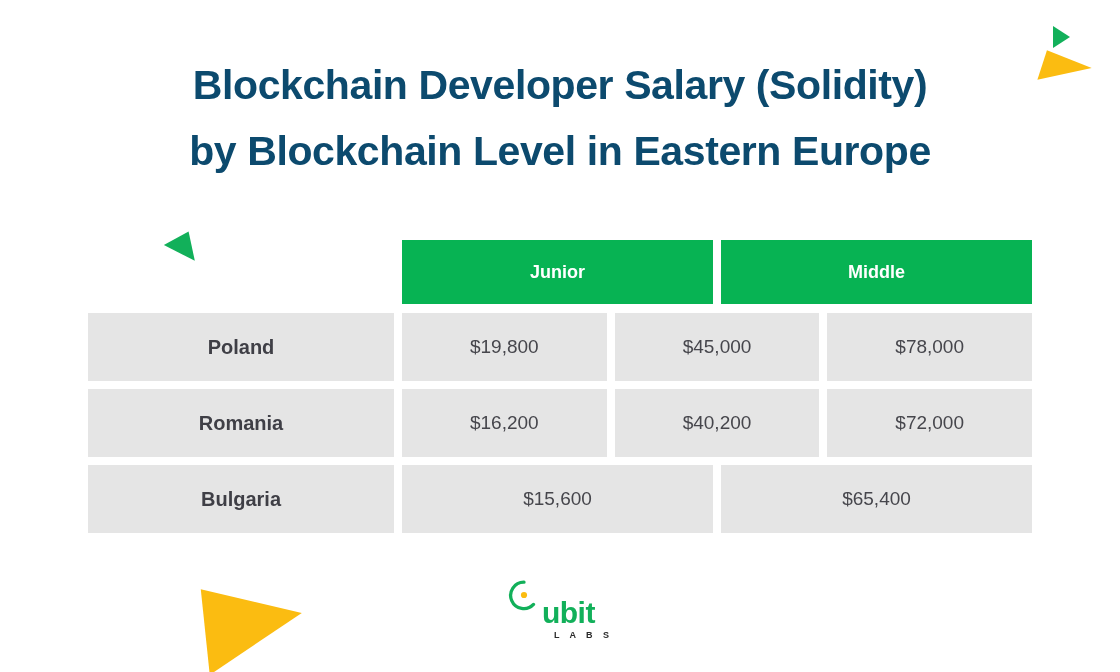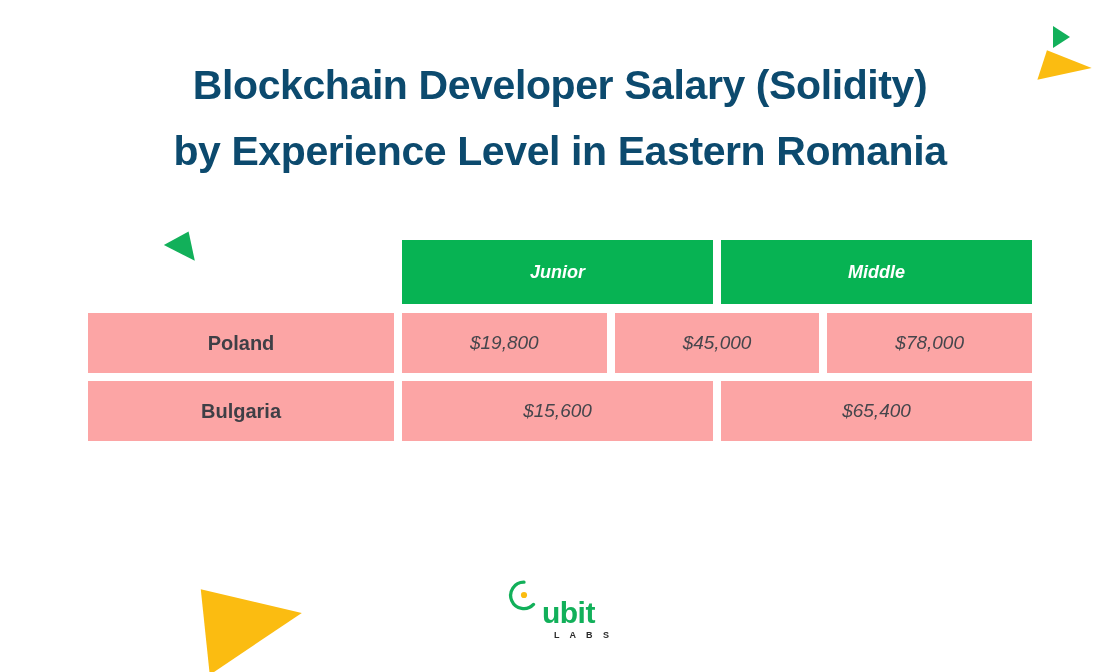--- a/index.html
+++ b/index.html
@@ -97,38 +97,37 @@
     display: flex;
     align-items: center;
     justify-content: center;
   }
   .cell-value {
     flex: 1 1 0;
     box-sizing: border-box;
     display: flex;
     align-items: center;
     justify-content: center;
-    font-style: italic;
   }
 
   
   .row-head .cell-country { background: transparent; height: 64px; }
   .row-head .cell-value {
     background: #07B353;
     height: 64px;
     color: #ffffff;
     font-size: 18px;
     font-weight: bold;
   }
 
   
   .row-body .cell-country,
   .row-body .cell-value {
-    background: #fca5a5;
-    height: 60px;
+    background: #e5e5e5;
+    height: 68px;
   }
   .row-body .cell-country {
     color: #3F3F46;
     font-size: 20px;
     font-weight: bold;
   }
   .row-body .cell-value {
     color: #46464C;
     font-size: 19px;
     font-weight: normal;
@@ -181,38 +180,44 @@
 </head>
 <body>
 
 <div class="shape tri-green-tr"></div>
 <div class="shape tri-amber-tr"></div>
 <div class="shape tri-green-left"></div>
 <div class="shape tri-amber-bl"></div>
 
 <div class="title">
   <span class="title-line">Blockchain Developer Salary (Solidity)</span>
-  <span class="title-line">by Experience Level in Eastern Romania</span>
+  <span class="title-line">by Blockchain Level in Eastern Europe</span>
 </div>
 
 <div class="table">
 
   <div class="row row-head">
     <div class="cell-country"></div>
     <div class="cell-value">Junior</div>
     <div class="cell-value">Middle</div>
   </div>
 
   <div class="row row-body">
     <div class="cell-country">Poland</div>
     <div class="cell-value">$19,800</div>
     <div class="cell-value">$45,000</div>
     <div class="cell-value">$78,000</div>
   </div>
 
+  <div class="row row-body">
+    <div class="cell-country">Romania</div>
+    <div class="cell-value">$16,200</div>
+    <div class="cell-value">$40,200</div>
+    <div class="cell-value">$72,000</div>
+  </div>
 
   <div class="row row-body">
     <div class="cell-country">Bulgaria</div>
     <div class="cell-value">$15,600</div>
     <div class="cell-value">$65,400</div>
   </div>
 
 </div>
 
 <div class="logo">

